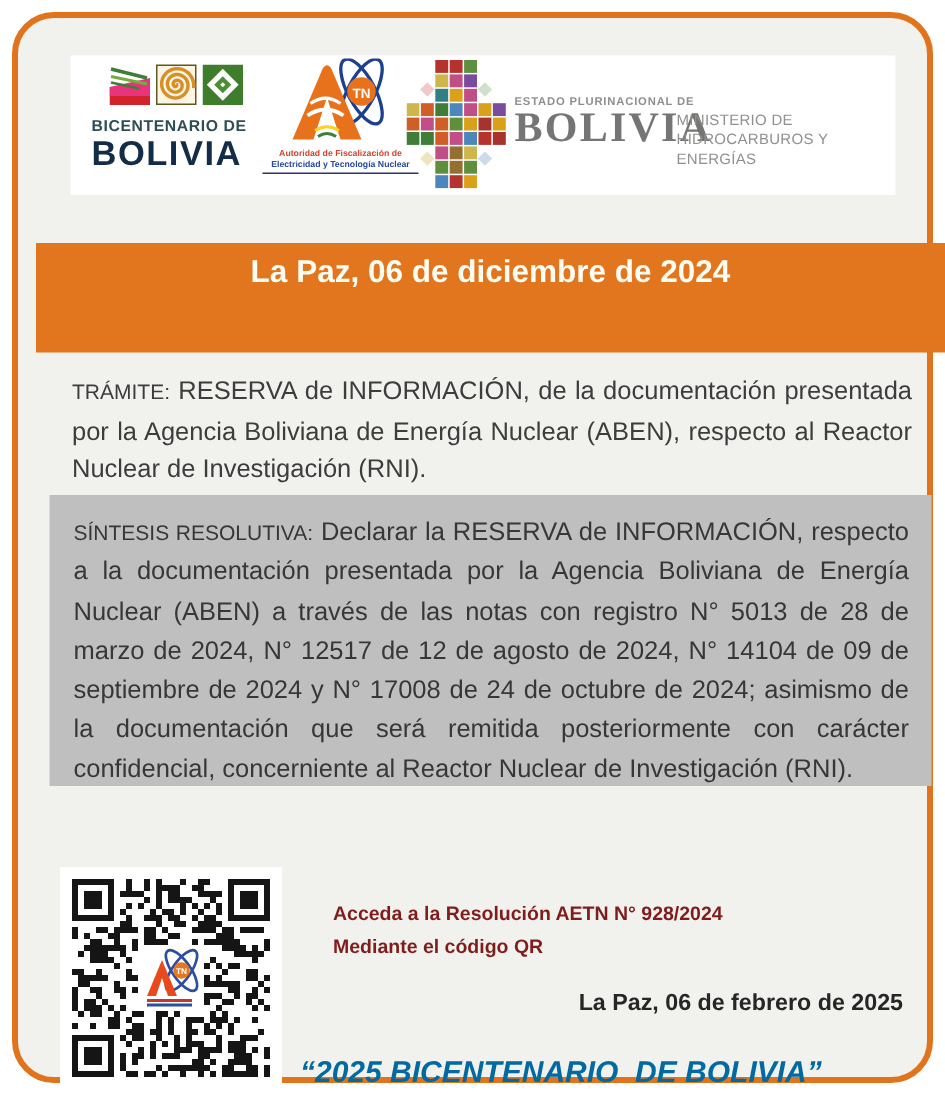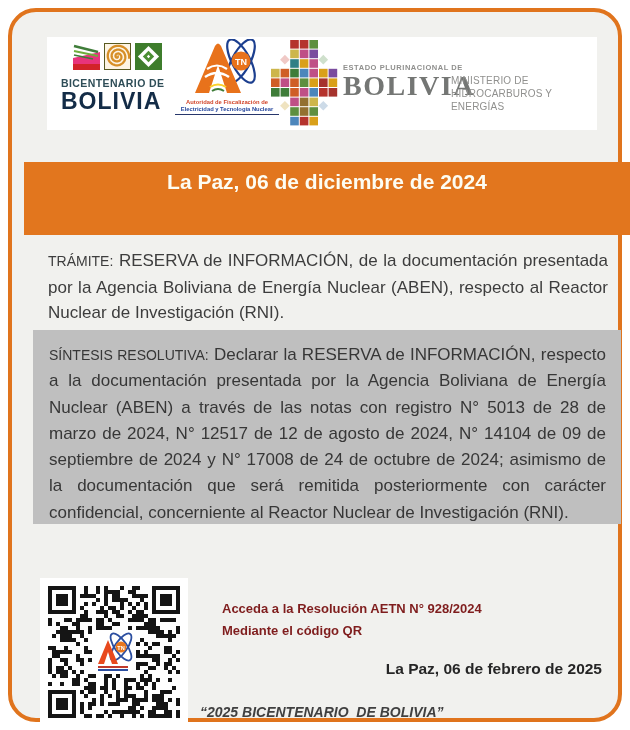--- a/index.html
+++ b/index.html
@@ -40,22 +40,22 @@
   .lbl { font-weight:normal; font-size:14px; }
 
   
   .sintesis { position:absolute; left:21px; top:318px; width:588px; height:194px; background:#bfbfbf;
               padding:12px 15px 0 16px; font-size:17px; line-height:26.3px; color:#373737; text-align:justify; }
 
   
   .qr { position:absolute; left:28px; top:566px; }
   .qr-caption { position:absolute; left:210px; top:586px; font-size:13px; font-weight:bold; color:#7f1d1d; line-height:22px; }
   .date-line { position:absolute; right:16px; top:648px; font-size:15.5px; font-weight:bold; color:#262626; }
-  .slogan { position:absolute; left:188px; top:692px; font-size:14px; font-weight:bold; font-style:italic;
-            color:#404040; white-space:pre; }
+  .slogan { position:absolute; left:188px; top:692px; font-size:20px; font-weight:bold; font-style:italic;
+            color:#0369a1; white-space:pre; }
 </style>
 </head>
 <body>
 
 <div id="page">
   <div class="frame">
 
     <div class="band">
 
       <div class="bic">

